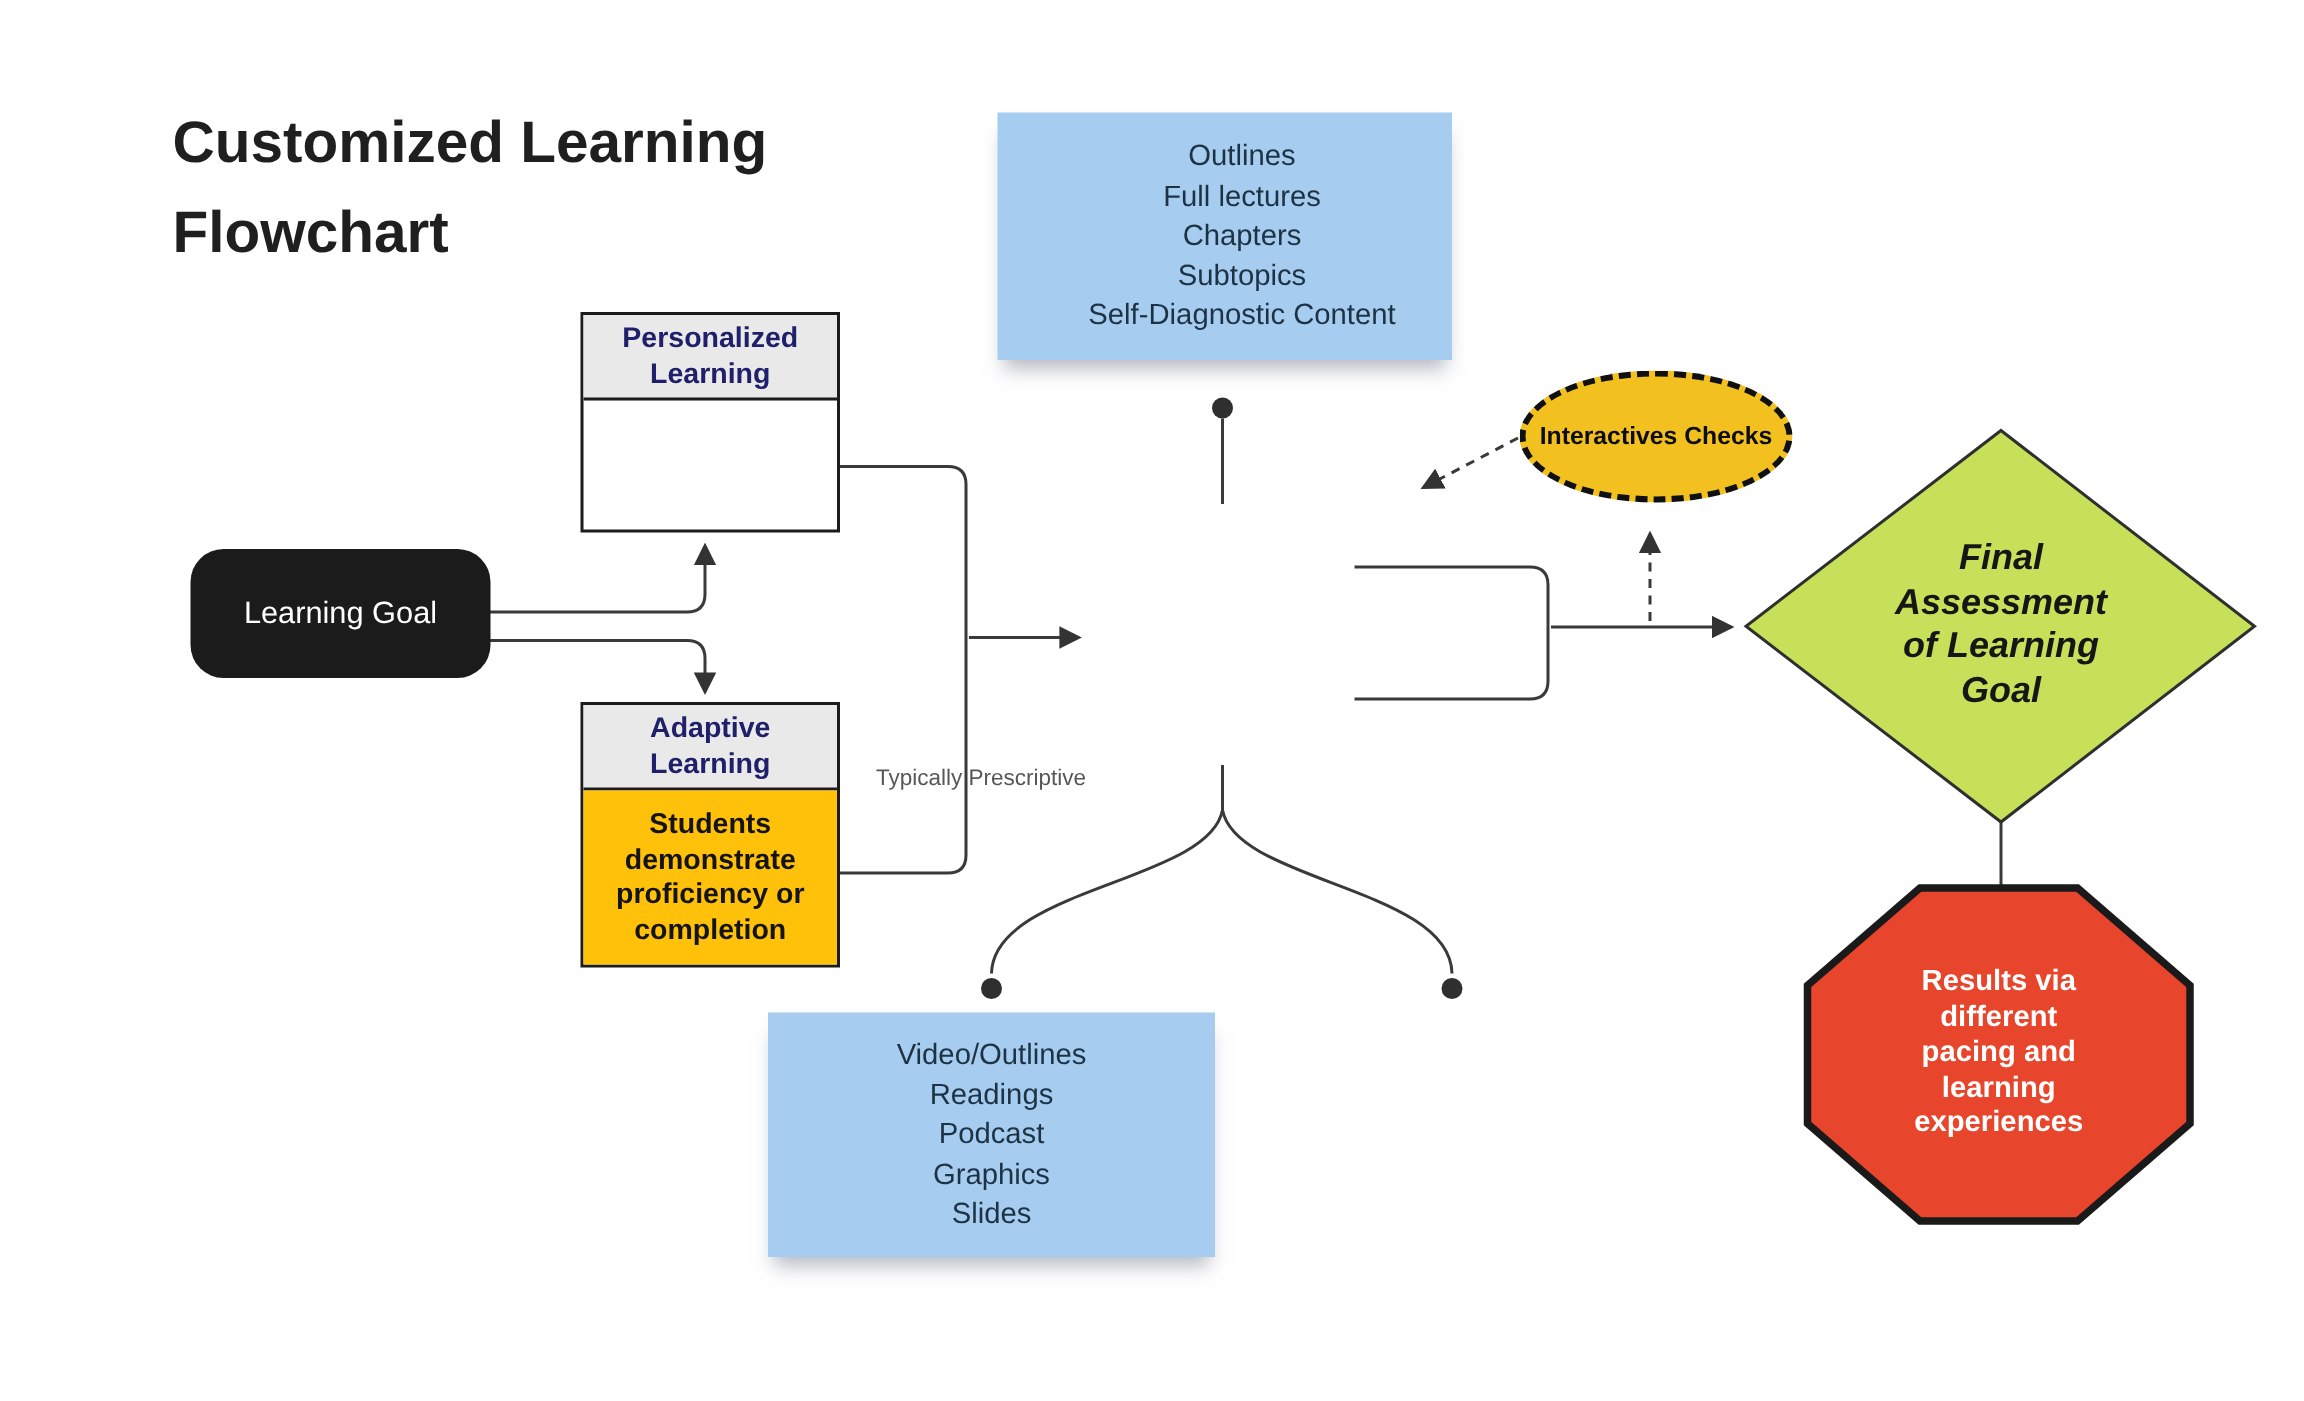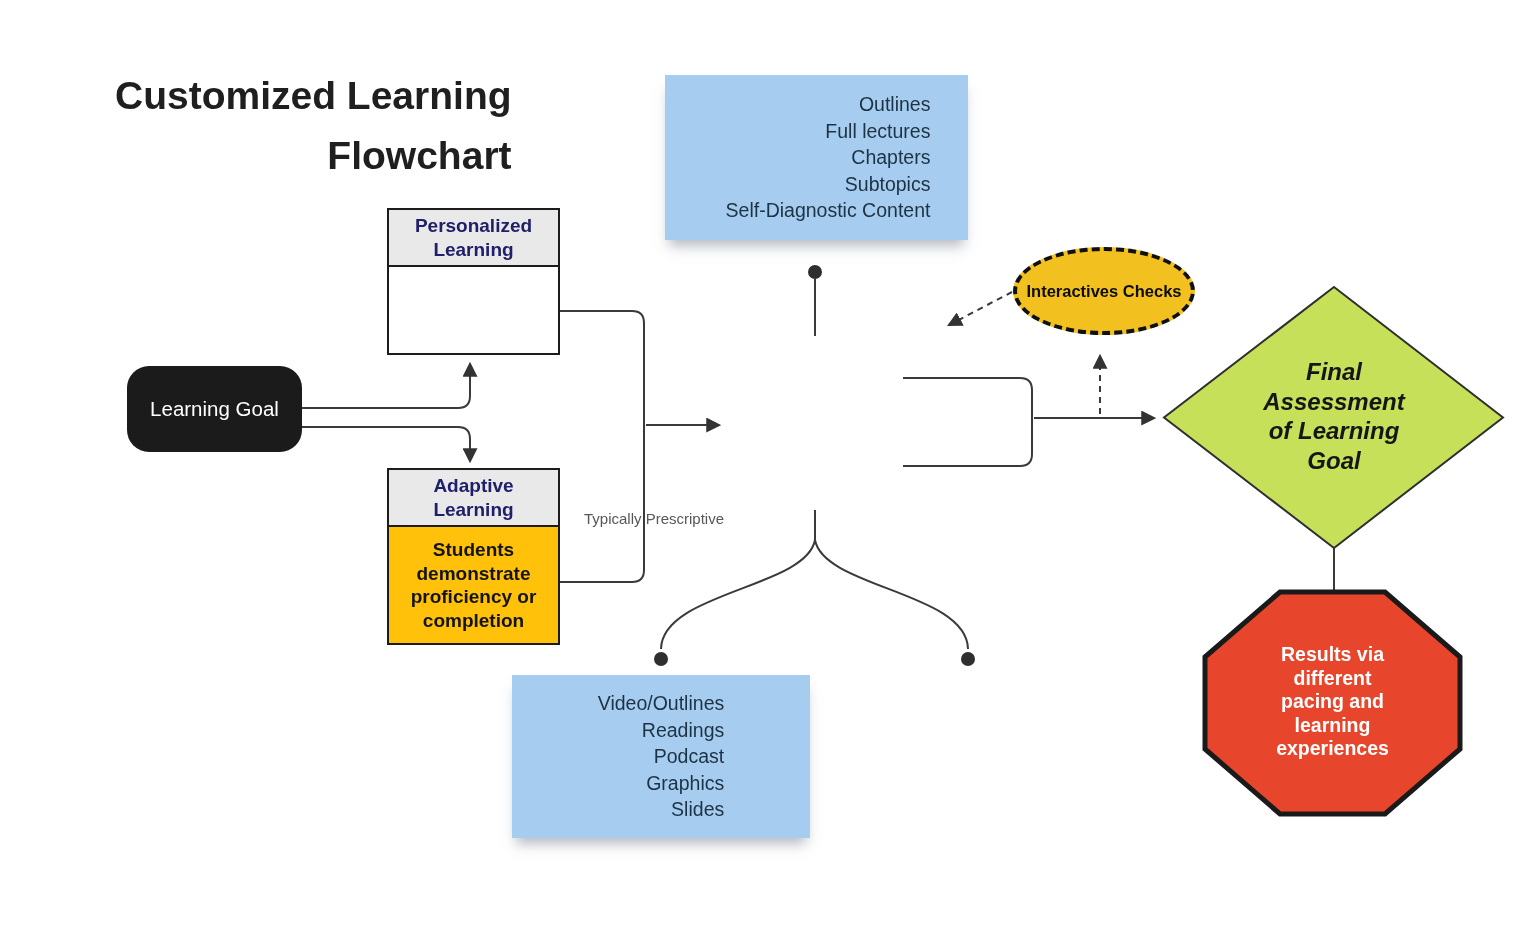--- a/index.html
+++ b/index.html
@@ -16,21 +16,21 @@
     width: 1536px;
     height: 934px;
   }
   .overlay {
     position: absolute;
     left: 0; top: 0;
     width: 1536px; height: 934px;
     z-index: 1;
   }
   .node { position: absolute; z-index: 2; box-sizing: border-box; }
-  .pre { white-space: pre-line; text-align: right; }
+  .pre { white-space: pre-line; }
 
   .page-title {
     left: 115px; top: 66px;
     font-size: 39px;
     font-weight: bold;
     color: #1f1f1f;
     line-height: 60px;
     letter-spacing: 0px;
   }
 
@@ -76,21 +76,21 @@
     font-size: 19px;
     line-height: 23.5px;
     display: flex; align-items: center; justify-content: center;
     padding: 2px 4px;
     box-sizing: border-box;
   }
   .box-personalized { left: 387px; top: 208px; height: 147px; }
   .box-adaptive     { left: 387px; top: 468px; height: 177px; }
 
   .learning-goal {
-    left: 127px; top: 366px; width: 175px; height: 86px;
+    left: 127px; top: 366px; width: 200px; height: 86px;
     background: #1b1b1b;
     border-radius: 22px;
     color: #ffffff;
     font-size: 20.5px;
     display: flex; align-items: center; justify-content: center;
   }
 
   .content-box {
     left: 727px; top: 337px; width: 176px; height: 173px;
     border: 2px solid #1c1c1c;

